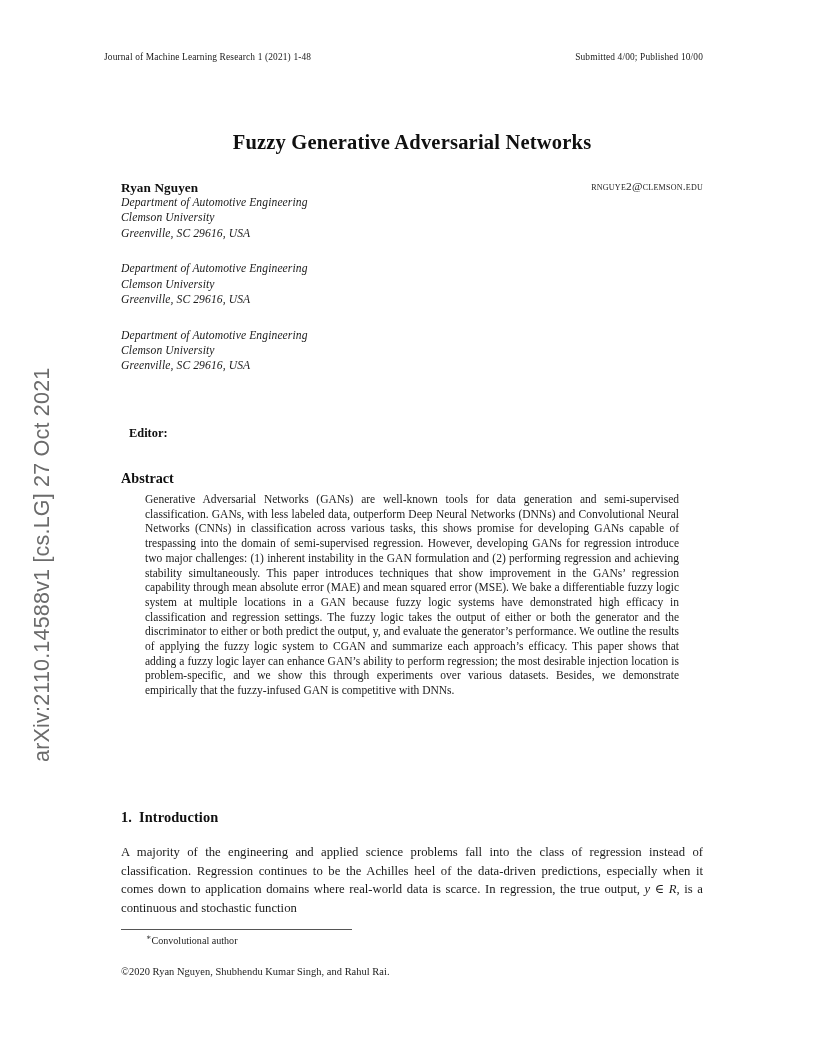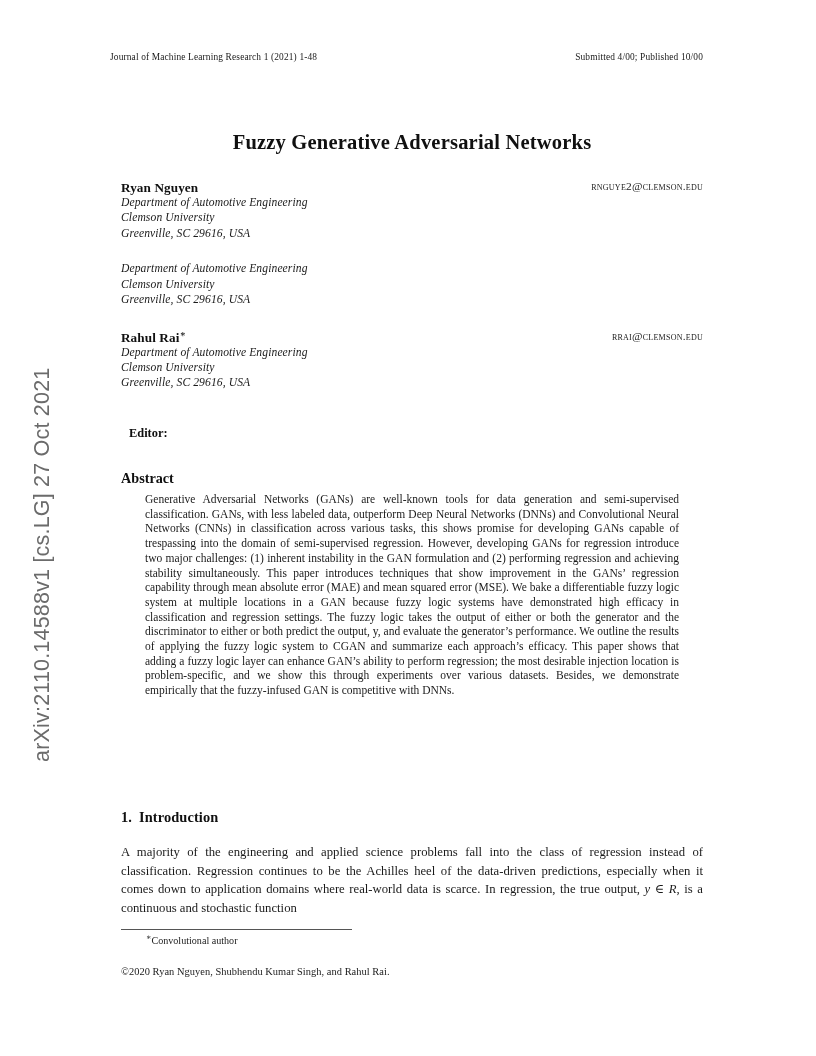--- a/index.html
+++ b/index.html
@@ -38,21 +38,21 @@
 
   
   .runhead {
     position: absolute;
     top: 52px;
     font-size: 9.4px;
     color: #1a1a1a;
     letter-spacing: 0.15px;
     white-space: nowrap;
   }
-  #runhead-left  { left: 110px; }
+  #runhead-left  { left: 104px; }
   #runhead-right { right: 113px; }
 
   
   #paper-title {
     position: absolute;
     top: 131px;
     left: 121px;
     width: 582px;
     text-align: center;
     font-size: 20.5px;
@@ -235,24 +235,20 @@
       <div class="affil-line">Greenville, SC 29616, USA</div>
     </div>
 
     <div class="author-block">
       <div class="affil-line">Department of Automotive Engineering</div>
       <div class="affil-line">Clemson University</div>
       <div class="affil-line">Greenville, SC 29616, USA</div>
     </div>
 
     <div class="author-block">
-      <div class="author-head">
-        <span class="author-name"><span>Rahul Rai</span><span class="star">∗</span></span>
-        <span class="author-email">RRAI@CLEMSON.EDU</span>
-      </div>
       <div class="affil-line">Department of Automotive Engineering</div>
       <div class="affil-line">Clemson University</div>
       <div class="affil-line">Greenville, SC 29616, USA</div>
     </div>
 
   </div>
 
   <div id="editor-line">Editor:</div>
 
   <div id="abstract-heading">Abstract</div>

